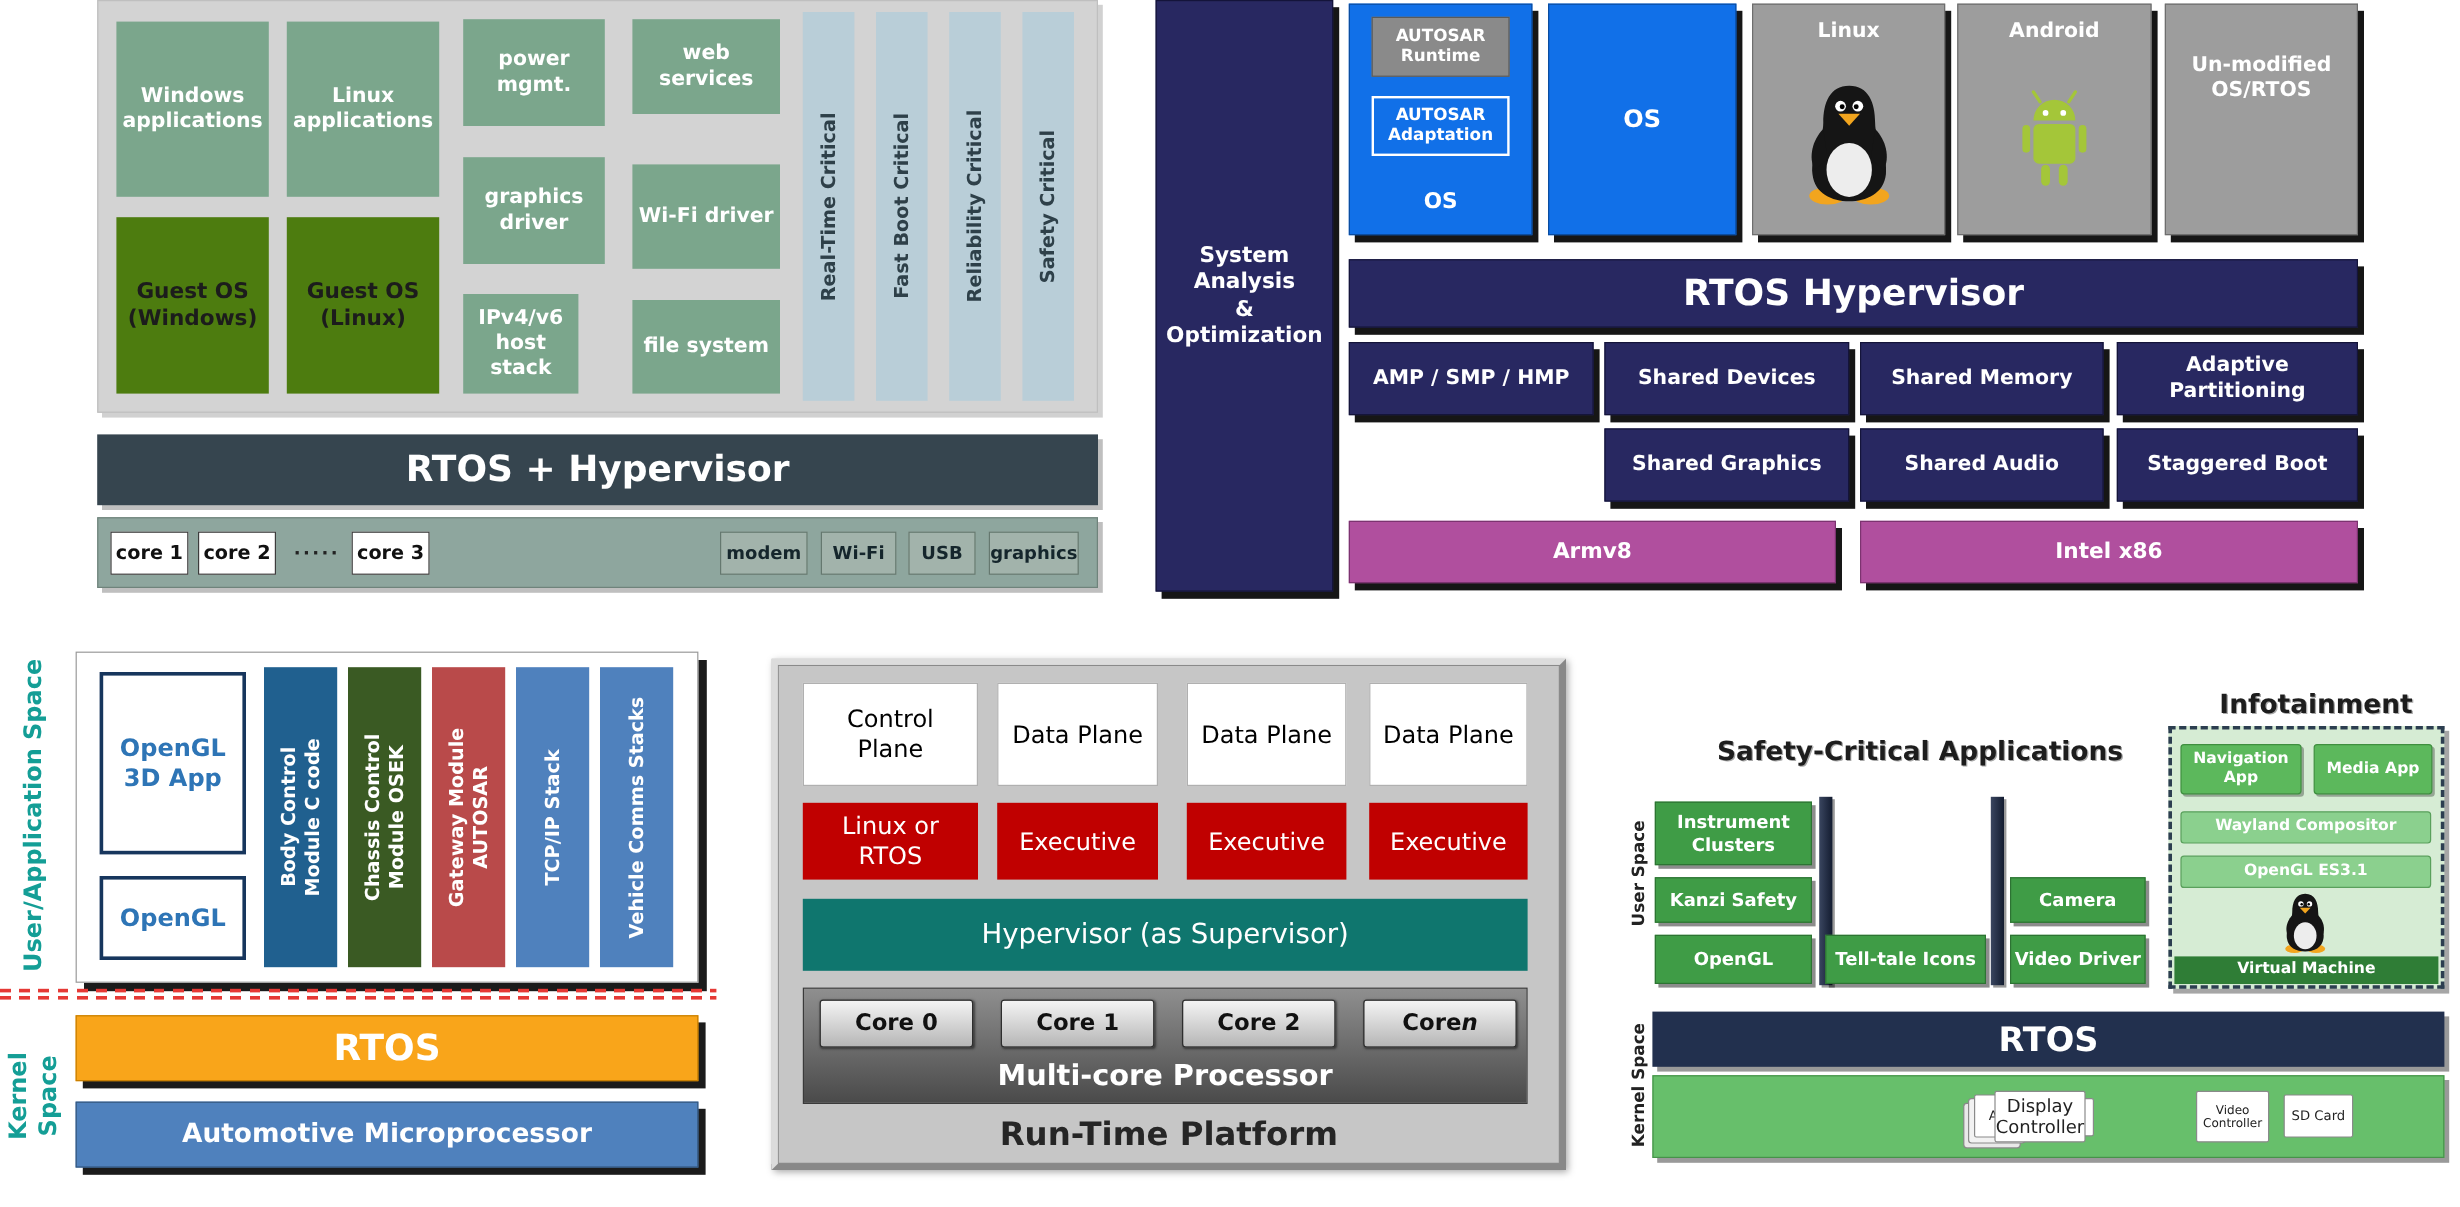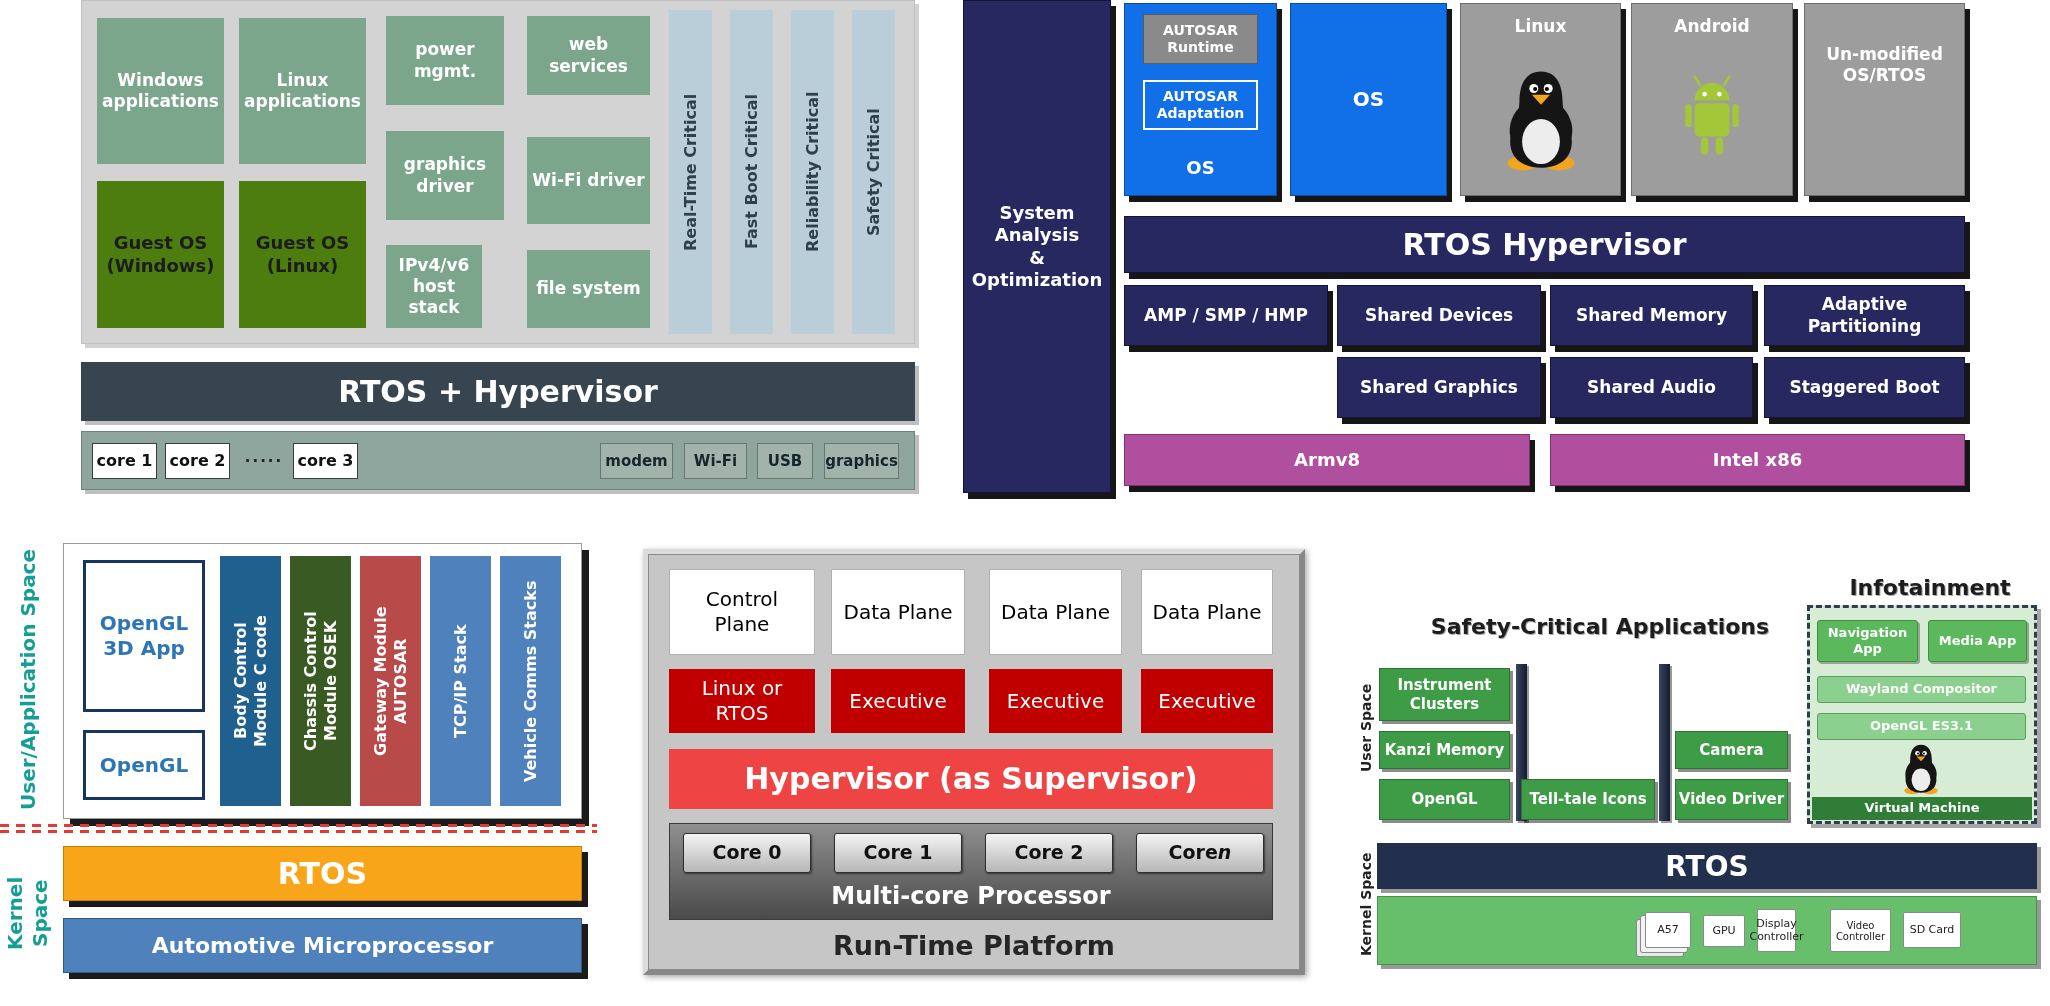--- a/index.html
+++ b/index.html
@@ -32,21 +32,21 @@
   .panel3{background:#fff;border:1px solid #9a9a9a;box-shadow:7px 7px 0 #1b1b1b}
   .oglbox{background:#fff;border:3px solid #17365d;color:#2e75b6;font-weight:bold;font-size:20px}
   .col3{color:#fff;font-weight:bold;font-size:16px}
   .dashred{background:repeating-linear-gradient(90deg,#e53935 0 9px,transparent 9px 16px)}
   .orange3{background:#f9a51a;color:#fff;font-weight:bold;font-size:30px;border:1px solid #c97f00;box-shadow:6px 6px 0 #1b1b1b}
   .steel3{background:#4f81bd;color:#fff;font-weight:bold;font-size:22px;border:1px solid #35587f;box-shadow:6px 6px 0 #1b1b1b}
   
   .frame4{background:#c6c6c6;border:5px outset #dcdcdc;box-shadow:inset 0 0 0 1px #8a8a8a,2px 2px 6px rgba(0,0,0,.35)}
   .white4{background:#fff;border:1px solid #b0b0b0;color:#000;font-size:20px}
   .red4{background:#c00000;color:#fff;font-size:20px}
-  .hyp4{background:#ef4444;color:#fff;font-weight:bold;font-size:30px}
+  .hyp4{background:#0f766e;color:#fff;font-weight:normal;font-size:23px}
   .corespanel{background:linear-gradient(#8f8f8f,#4a4a4a);border:1px solid #3a3a3a}
   .core4{background:linear-gradient(#f4f4f4,#b6b6b6);border:1px solid #2e2e2e;border-radius:3px;color:#111;font-weight:bold;font-size:19px;box-shadow:1px 1px 2px rgba(0,0,0,.5)}
   .core4 i{font-style:italic}
   .mcp4{color:#fff;font-weight:bold;font-size:24px}
   .caption4{color:#262626;font-weight:bold;font-size:27px}
   
   .title5{color:#1d1d1d;font-weight:bold;font-size:22px;text-shadow:1px 1px 0 #a8a8a8}
   .gapp{background:#3f9c46;color:#fff;font-weight:bold;font-size:15px;box-shadow:3px 3px 0 rgba(0,0,0,.45);border:1px solid #2d7333}
   .pillar{background:linear-gradient(90deg,#3a4660,#131c30);box-shadow:2px 2px 0 rgba(0,0,0,.4)}
   .rtos5{background:#22304e;color:#fff;font-weight:bold;font-size:28px;box-shadow:4px 4px 0 rgba(0,0,0,.4)}
@@ -212,30 +212,30 @@
       <circle cx="43.5" cy="25.5" r="2.3" fill="#000"></circle>
         <circle cx="56.5" cy="25.5" r="2.3" fill="#000"></circle>
       <path d="M40 32 L60 32 L50 43 Z" fill="#F2A51E"></path>
     </svg>
   </div>
   <div class="abs ctr vm5" style="left:1812px;top:797px;width:220px;height:23px">Virtual Machine</div>
   <div class="abs ctr space5 vtext" style="left:1352px;top:652px;width:30px;height:152px">User Space</div>
   <div class="abs ctr space5 vtext" style="left:1352px;top:845px;width:30px;height:118px">Kernel Space</div>
   <div class="abs ctr gapp" style="left:1379px;top:668px;width:131px;height:53px">Instrument
 Clusters</div>
-  <div class="abs ctr gapp" style="left:1379px;top:731px;width:131px;height:38px">Kanzi Memory</div>
+  <div class="abs ctr gapp" style="left:1379px;top:731px;width:131px;height:38px">Kanzi Safety</div>
   <div class="abs ctr gapp" style="left:1379px;top:779px;width:131px;height:41px">OpenGL</div>
   <div class="abs pillar" style="left:1516px;top:664px;width:11px;height:157px"></div>
   <div class="abs ctr gapp" style="left:1521px;top:779px;width:134px;height:41px">Tell-tale Icons</div>
   <div class="abs pillar" style="left:1659px;top:664px;width:11px;height:157px"></div>
   <div class="abs ctr gapp" style="left:1675px;top:731px;width:113px;height:38px">Camera</div>
   <div class="abs ctr gapp" style="left:1675px;top:779px;width:113px;height:41px">Video Driver</div>
   <div class="abs ctr rtos5" style="left:1377px;top:843px;width:660px;height:46px">RTOS</div>
   <div class="abs greenbar5" style="left:1377px;top:896px;width:660px;height:69px"></div>
   <div class="abs ctr chip chipstack" style="left:1645px;top:912px;width:46px;height:36px">A57</div>
   <div class="abs ctr chip" style="left:1703px;top:915px;width:42px;height:32px">GPU</div>
-  <div class="abs ctr chip" style="left:1757px;top:909px;width:39px;height:43px;font-size:11px">Display
+  <div class="abs ctr chip" style="left:1662px;top:909px;width:76px;height:43px;font-size:15px">Display
 Controller</div>
   <div class="abs ctr chip" style="left:1830px;top:909px;width:61px;height:43px;font-size:10px">Video
 Controller</div>
   <div class="abs ctr chip" style="left:1903px;top:912px;width:58px;height:36px">SD Card</div>
 
 </div>
 
 </body></html>

